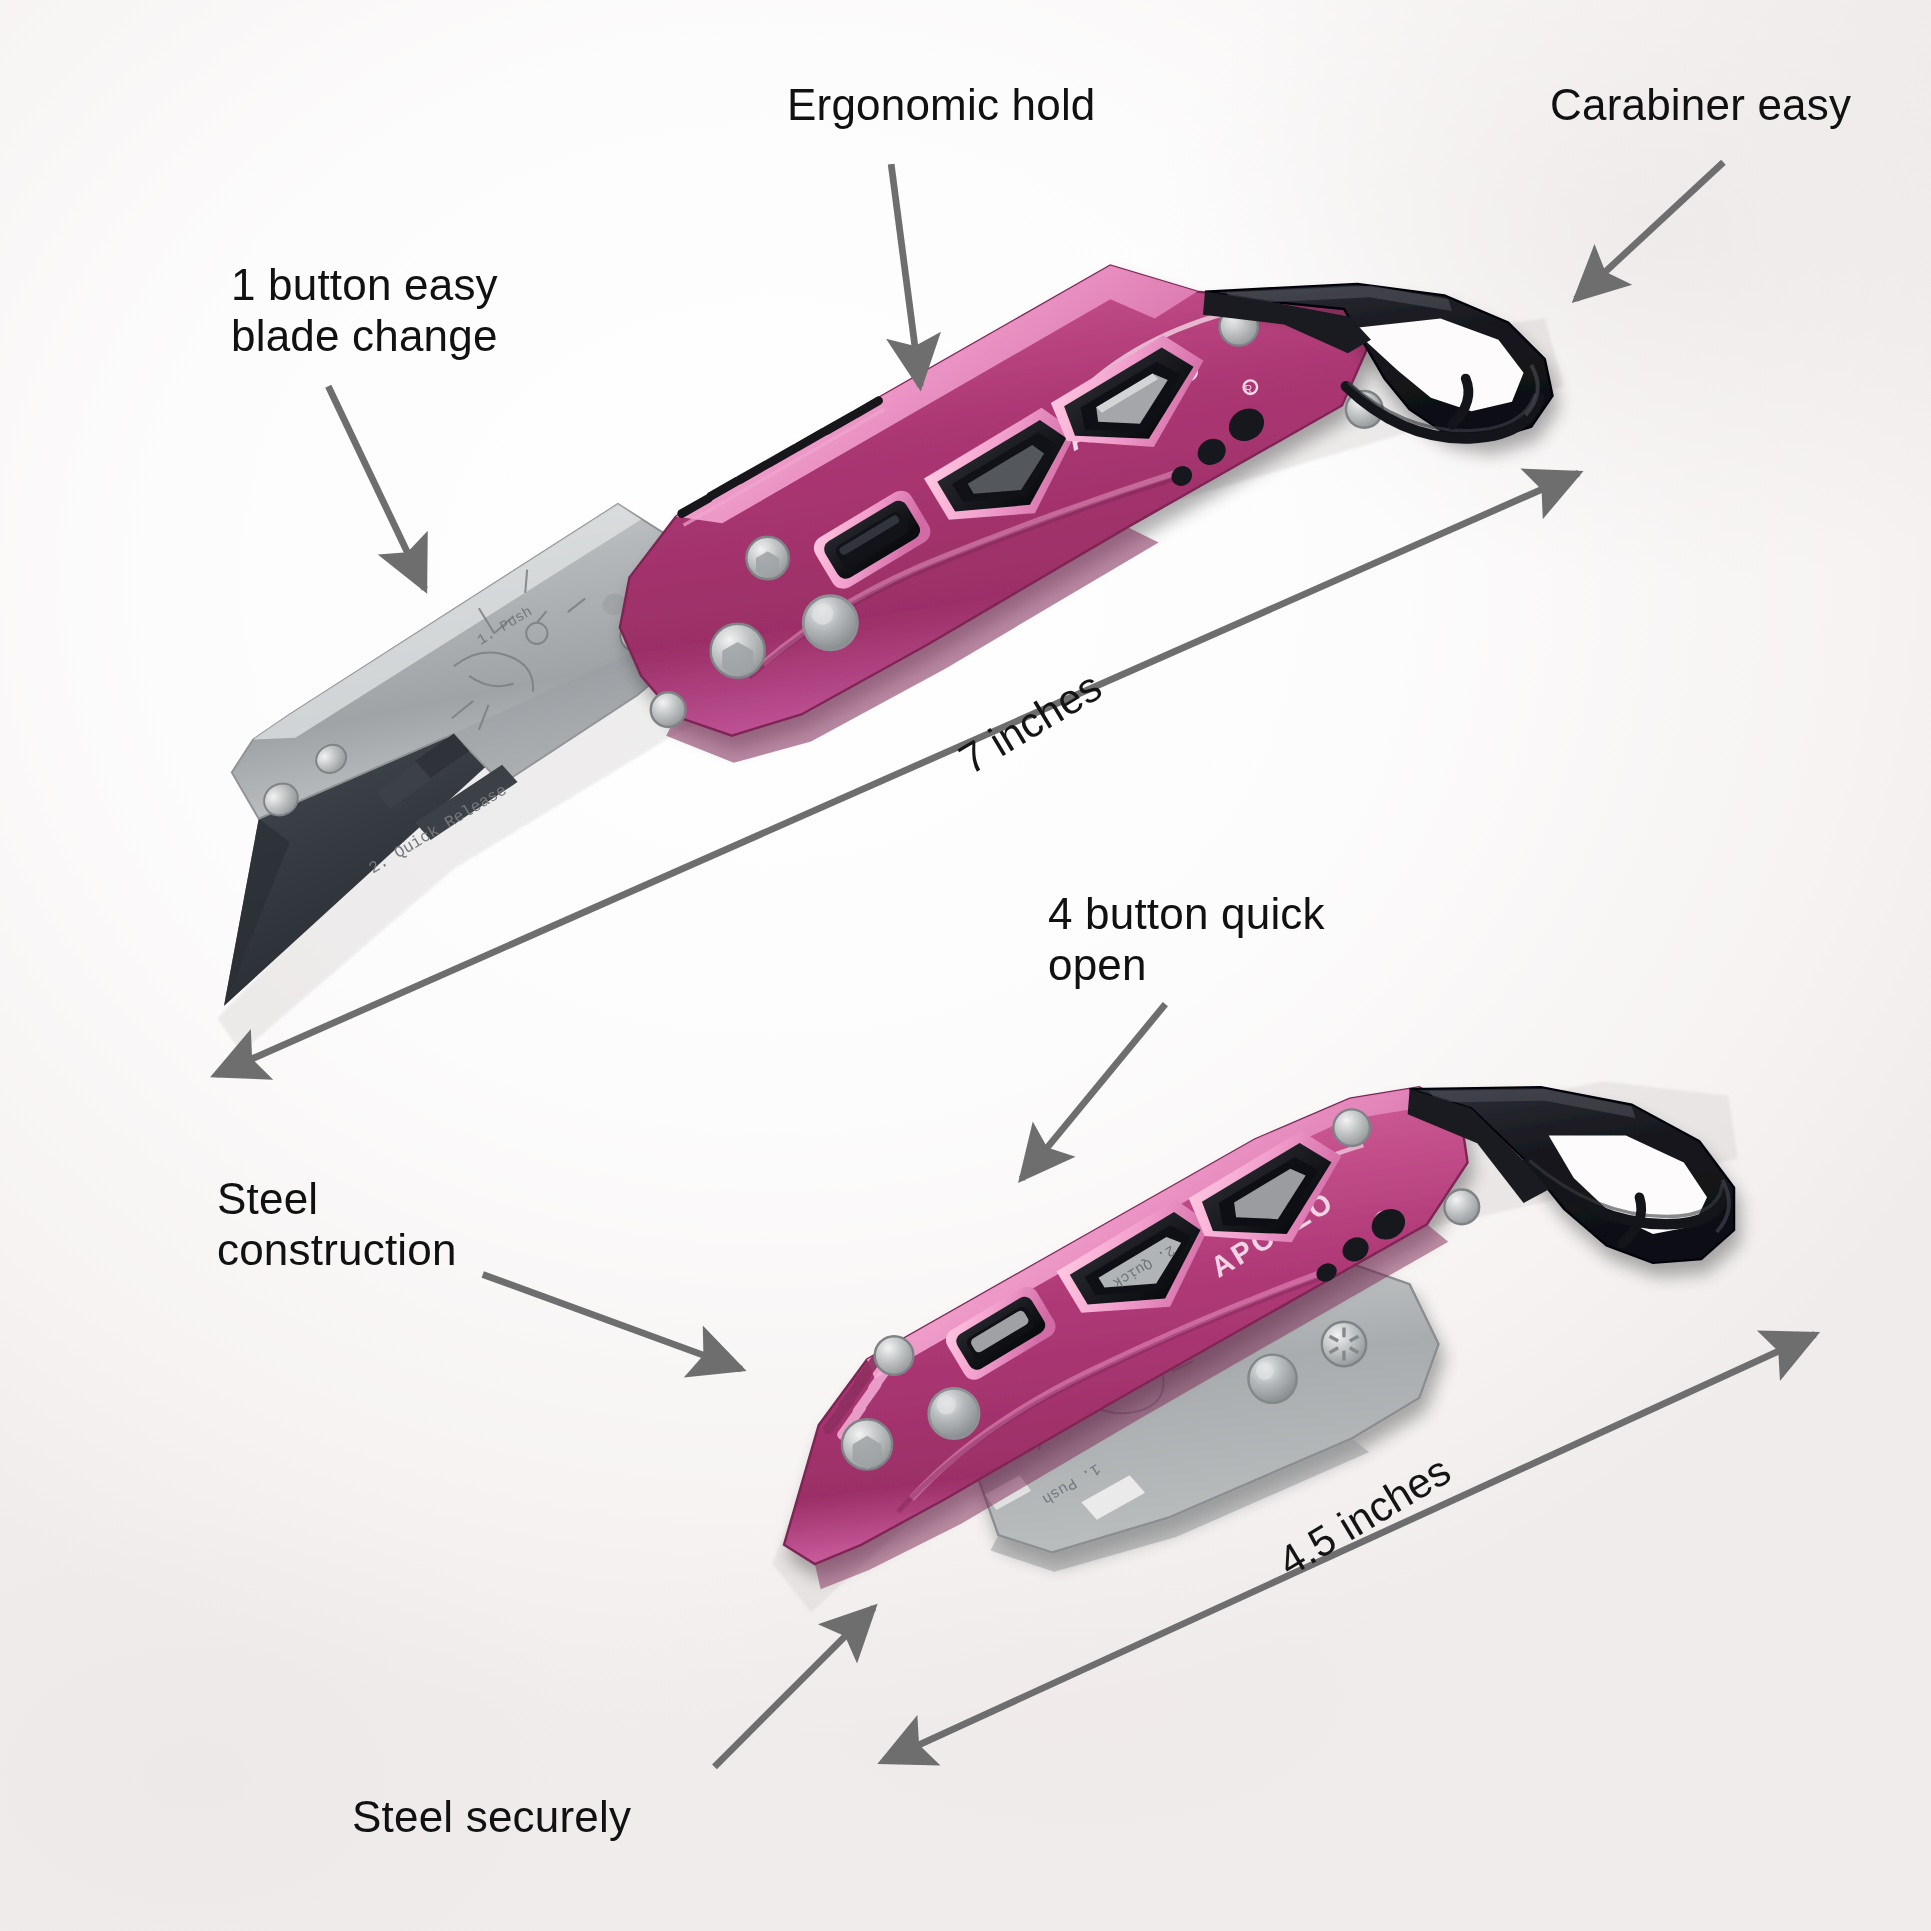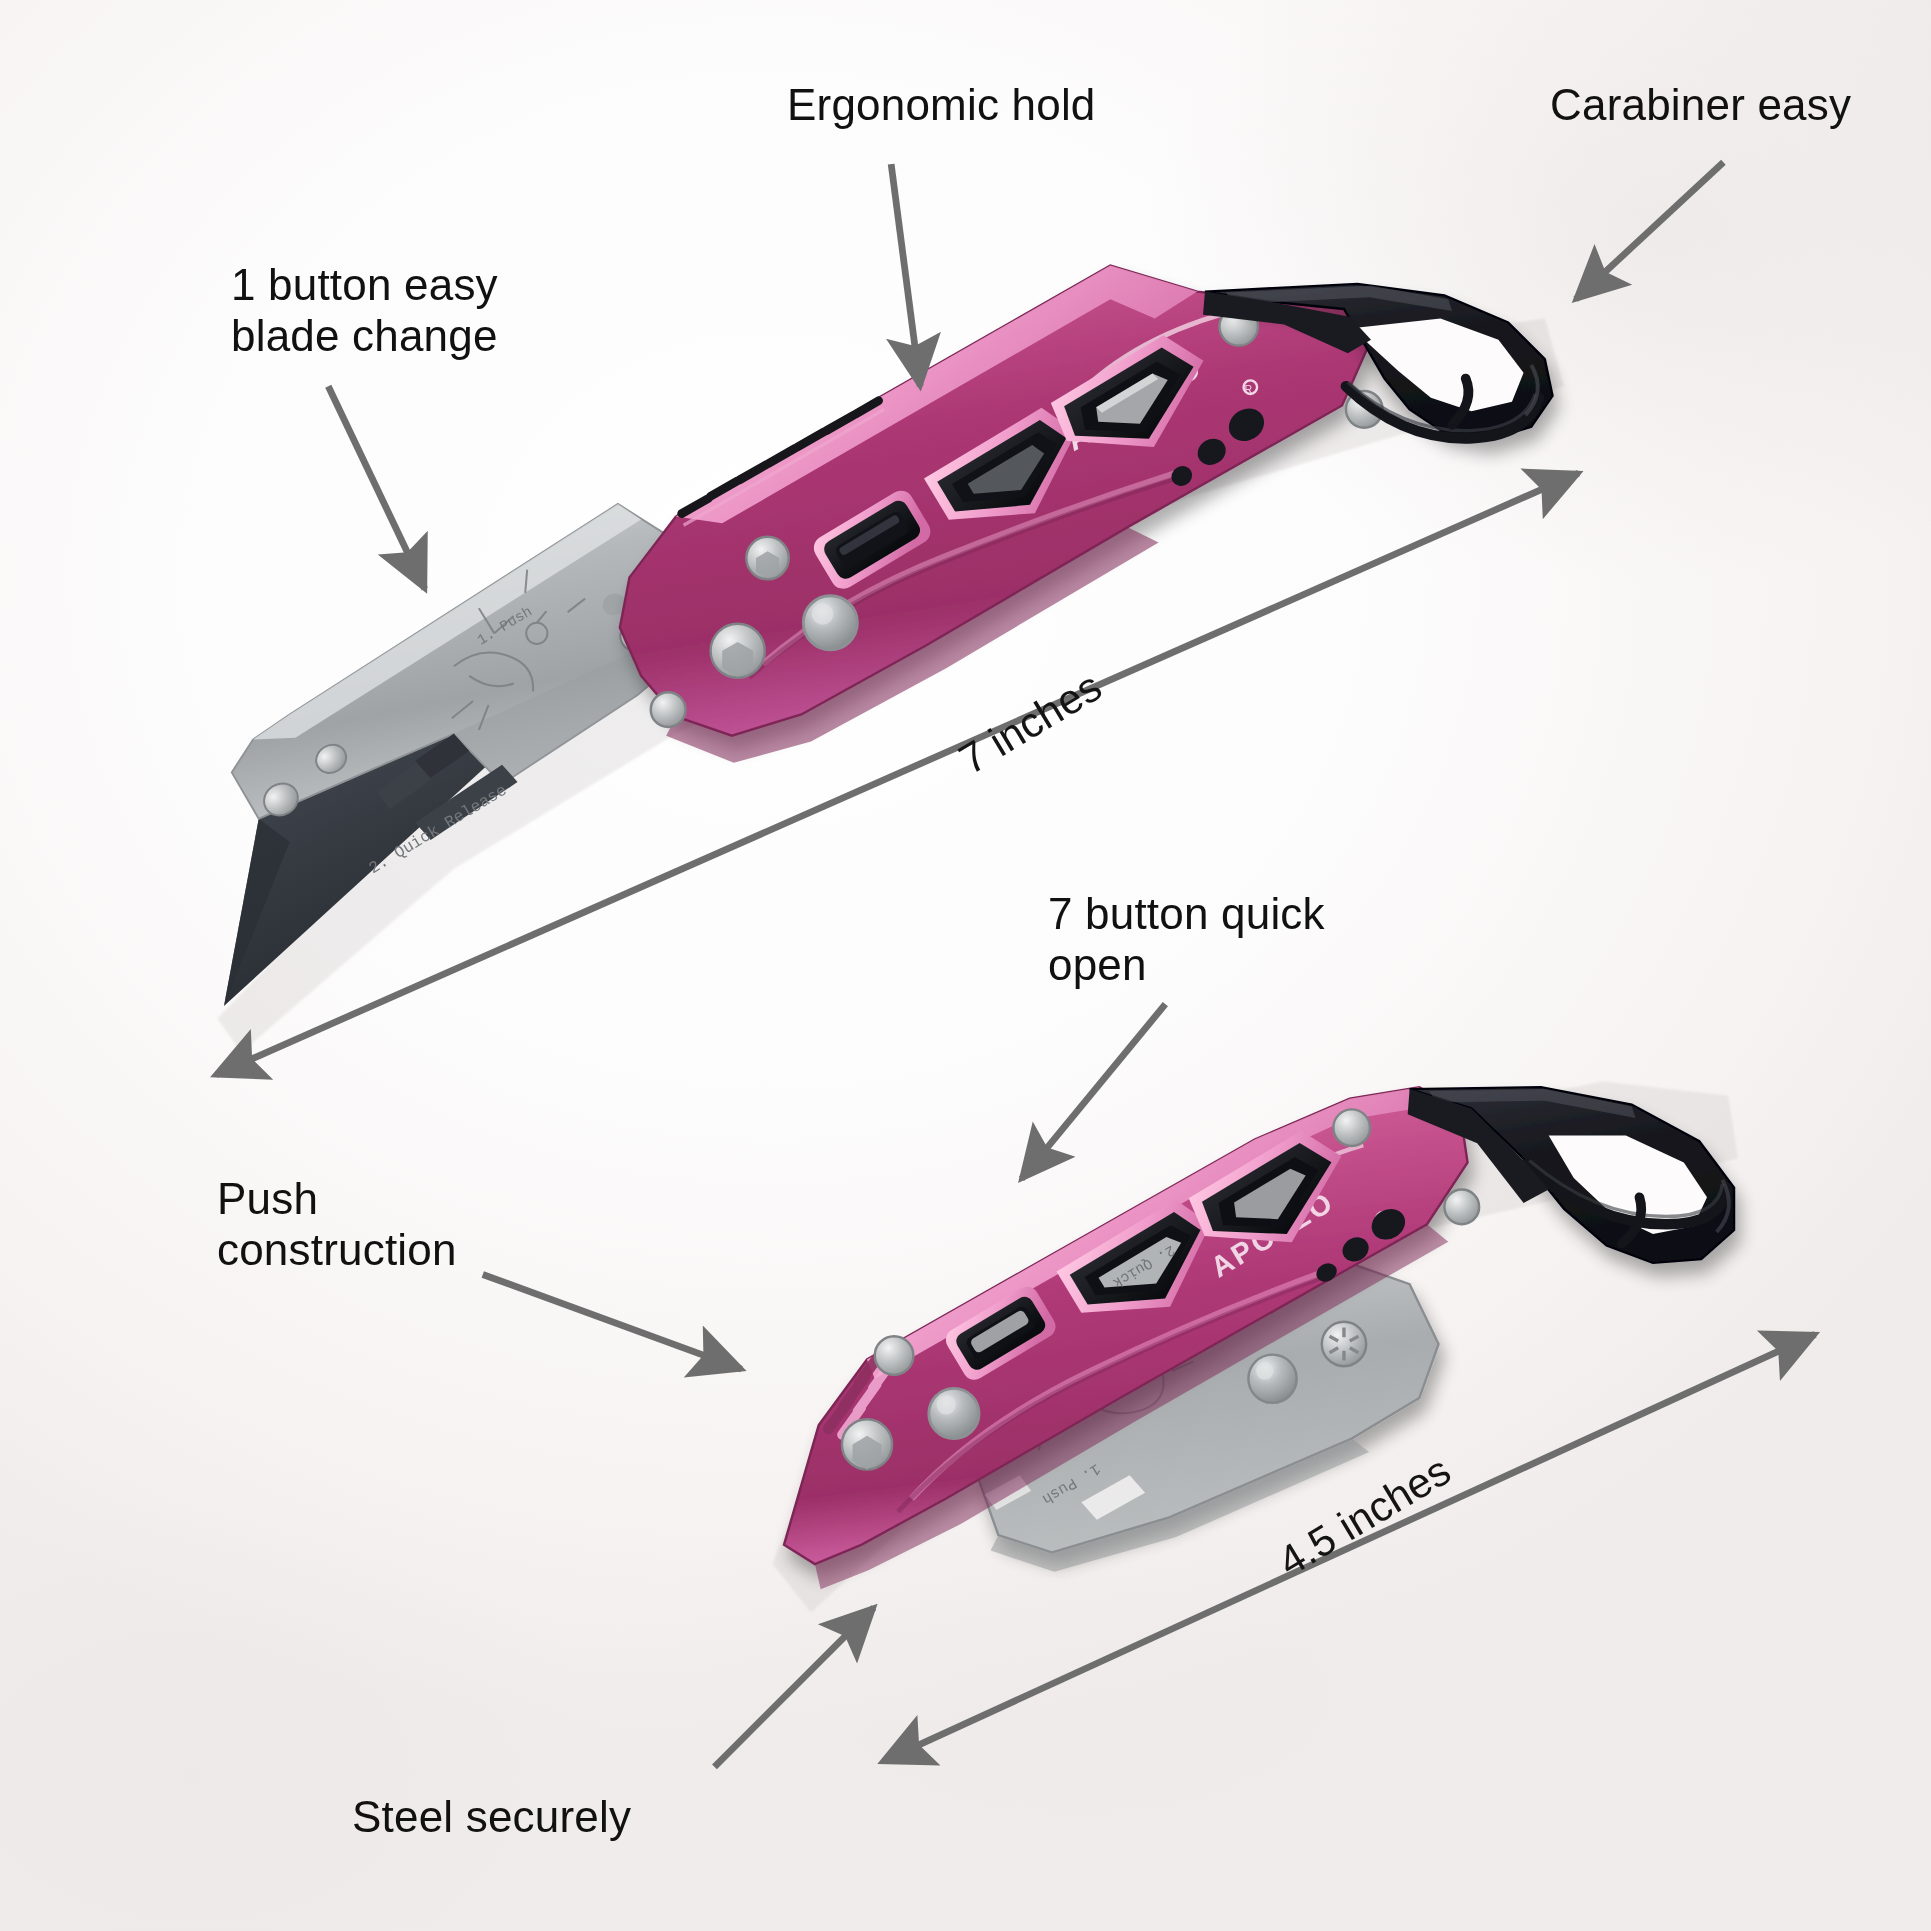--- a/index.html
+++ b/index.html
@@ -438,24 +438,24 @@
     </g>
   </svg>
 
   <div class="label center" style="left:787px; top:79px; width:367px;">Ergonomic hold</div>
 
   <div class="label center" style="left:1550px; top:79px; width:357px;">Carabiner easy</div>
 
   <div class="label left" style="left:183px; top:259px; width:415px;margin-left:48px;">1 button easy
 blade change</div>
 
-  <div class="label center" style="left:1048px; top:888px; width:348px;">7 button quick
+  <div class="label center" style="left:1048px; top:888px; width:348px;">4 button quick
 open</div>
 
-  <div class="label center" style="left:217px; top:1173px; width:328px;">Push
+  <div class="label center" style="left:217px; top:1173px; width:328px;">Steel
 construction</div>
 
   <div class="label left" style="left:352px; top:1791px; width:425px;">Steel securely</div>
 
   <div class="dim-label" style="left:951px; top:743px; transform:rotate(-31deg); transform-origin:0 0;">7 inches</div>
 
   <div class="dim-label" style="left:1270px; top:1545px; transform:rotate(-31deg); transform-origin:0 0;">4.5 inches</div>
 
 </div>
 

